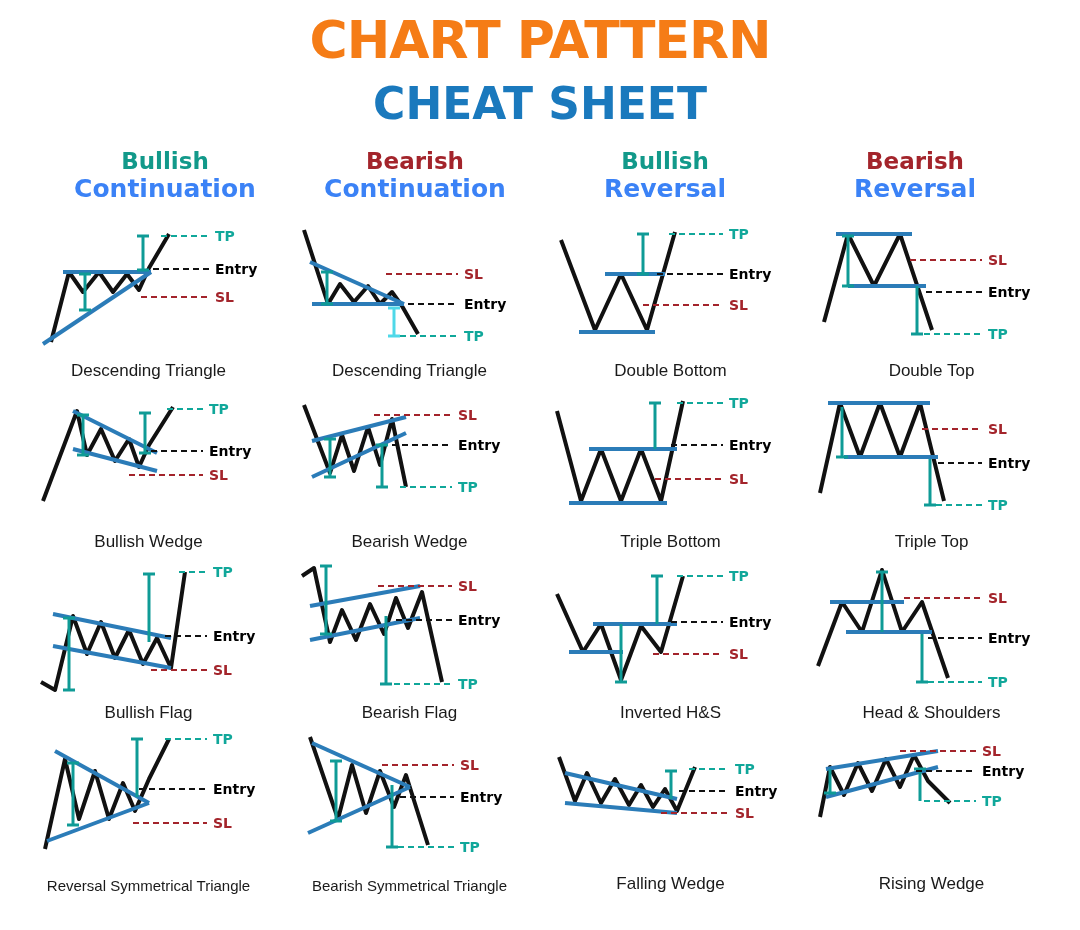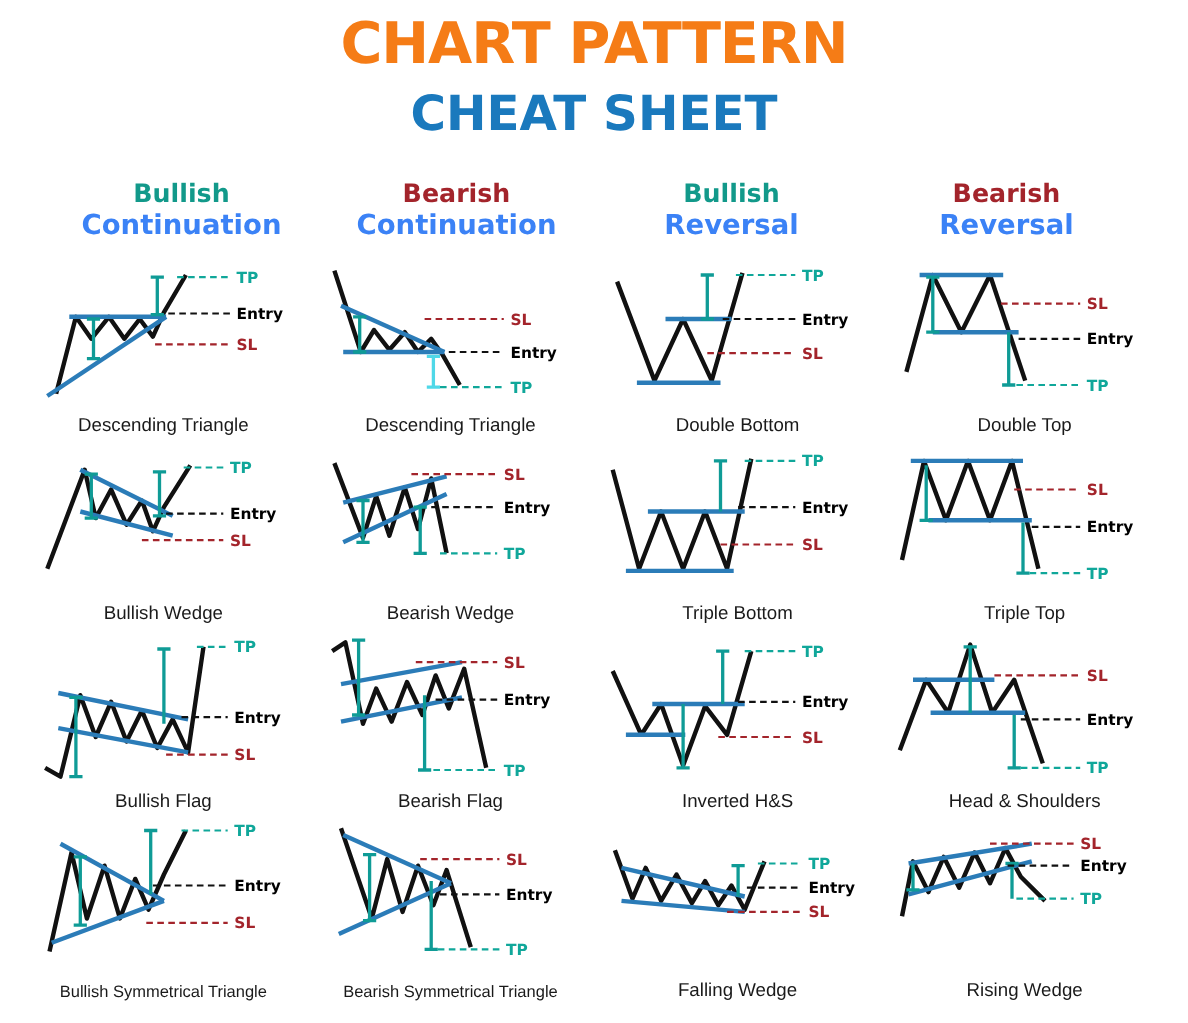--- a/index.html
+++ b/index.html
@@ -12,21 +12,21 @@
     text-align:center;font-size:52px;font-weight:bold;color:#f57c16;
     letter-spacing:-1px;line-height:1;padding-top:14px;
     font-family:"DejaVu Sans", sans-serif;
   }
   .title-sub{
     text-align:center;font-size:44px;font-weight:bold;color:#1a79bd;
     letter-spacing:0px;line-height:1;padding-top:16px;
     font-family:"DejaVu Sans", sans-serif;
   }
   .headers{
-    display:flex;margin-top:38px;padding:0 40px;
+    display:flex;margin-top:22px;padding:0 40px;
   }
   .hcol{flex:1;text-align:center;}
   .hdir{font-size:23px;font-weight:bold;line-height:1.15;
         font-family:"DejaVu Sans", sans-serif;}
   .hdir.bull{color:#12998a;}
   .hdir.bear{color:#a3242b;}
   .htype{font-size:25px;font-weight:bold;color:#3b82f6;line-height:1.2;
          font-family:"DejaVu Sans", sans-serif;}
   .grid{
     display:grid;grid-template-columns:repeat(4,1fr);
@@ -319,21 +319,21 @@
         <line x1="46" y1="100" x2="58" y2="100" stroke="#0f9b96" stroke-width="3"></line>
         <line x1="116" y1="14" x2="116" y2="72" stroke="#0f9b96" stroke-width="3"></line>
         <line x1="110" y1="14" x2="122" y2="14" stroke="#0f9b96" stroke-width="3"></line>
         <line x1="144" y1="14" x2="186" y2="14" stroke="#10a79a" stroke-width="2" stroke-dasharray="6,4"></line>
         <line x1="118" y1="64" x2="186" y2="64" stroke="#111" stroke-width="2" stroke-dasharray="6,4"></line>
         <line x1="112" y1="98" x2="186" y2="98" stroke="#a3242b" stroke-width="2" stroke-dasharray="6,4"></line>
         <text class="lbl lbl-tp" x="192" y="19">TP</text>
         <text class="lbl lbl-entry" x="192" y="69">Entry</text>
         <text class="lbl lbl-sl" x="192" y="103">SL</text>
       </svg>
-      <div class="caption small">Bullish Symmetrical Triangle</div>
+      <div class="caption small">Reversal Symmetrical Triangle</div>
     </div>
 
     <div class="cell">
       <svg width="255" height="140" viewBox="0 0 255 140">
         <polyline points="28,12 56,94 70,40 84,88 98,46 112,82 124,50 146,120" fill="none" stroke="#111" stroke-width="4" stroke-linejoin="round"></polyline>
         <line x1="30" y1="18" x2="128" y2="62" stroke="#2b7cb8" stroke-width="4"></line>
         <line x1="26" y1="108" x2="128" y2="62" stroke="#2b7cb8" stroke-width="4"></line>
         <line x1="54" y1="36" x2="54" y2="96" stroke="#0f9b96" stroke-width="3"></line>
         <line x1="48" y1="36" x2="60" y2="36" stroke="#0f9b96" stroke-width="3"></line>
         <line x1="48" y1="96" x2="60" y2="96" stroke="#0f9b96" stroke-width="3"></line>

